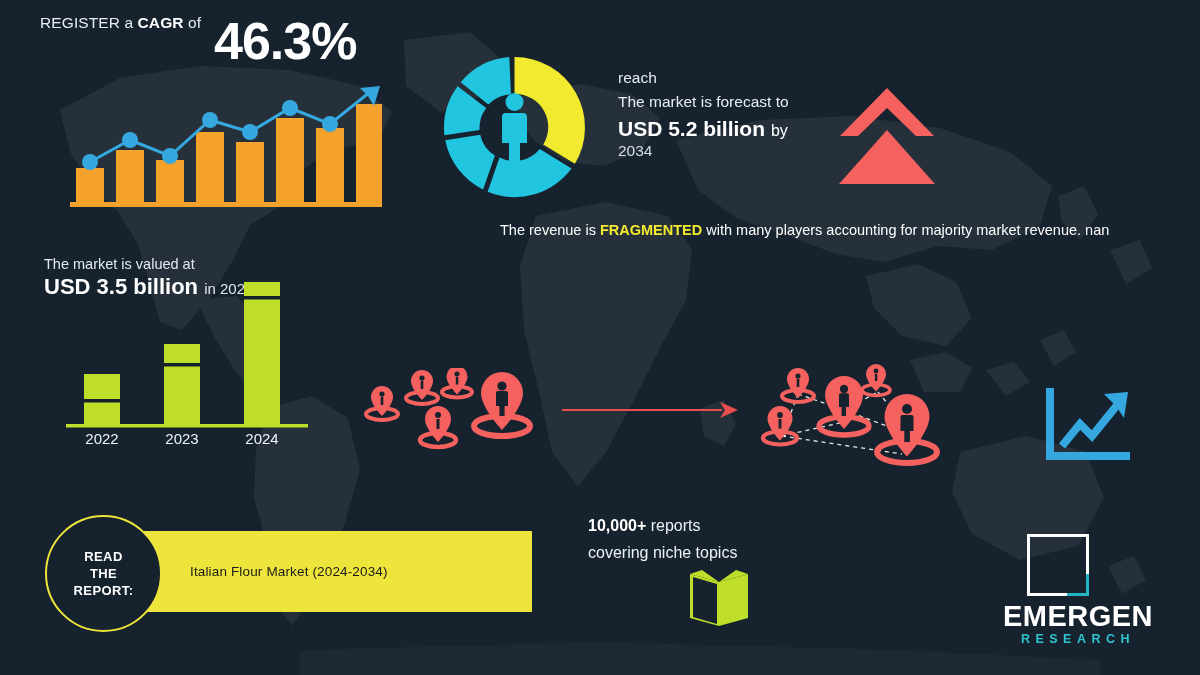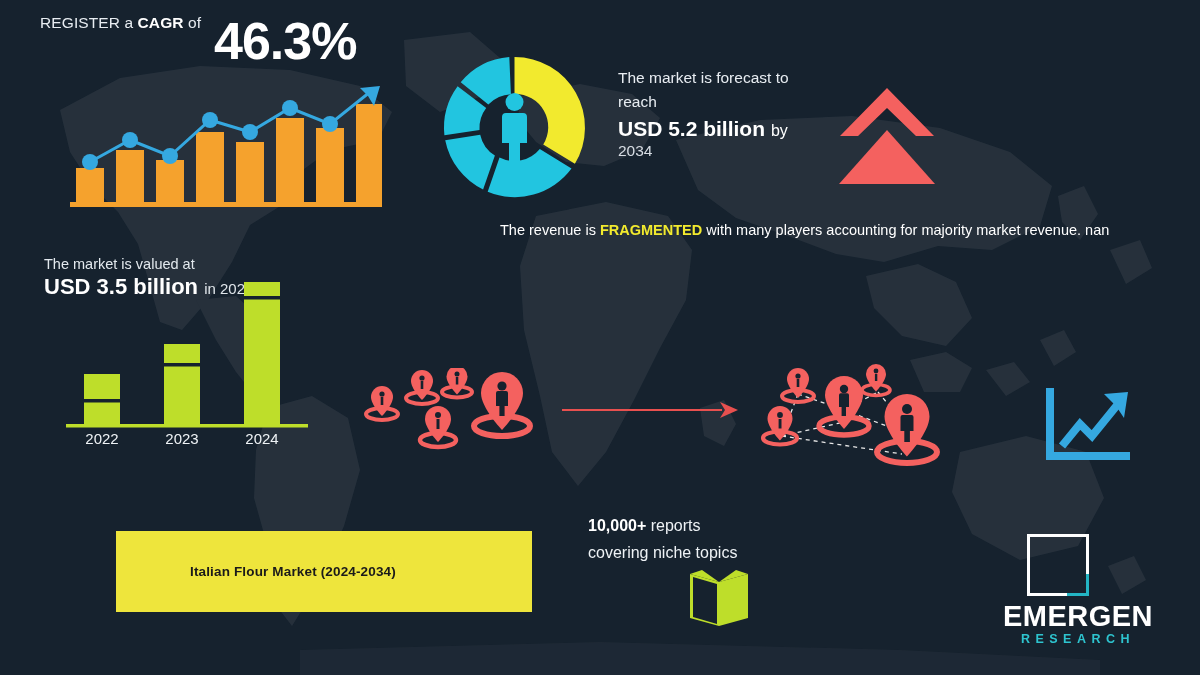--- a/index.html
+++ b/index.html
@@ -94,21 +94,21 @@
   
   #report-banner {
     left: 116px; top: 531px; width: 416px; height: 81px;
     background: #eee53c;
     display: flex; align-items: center;
   }
   #report-banner-label {
     margin-left: 74px;
     color: #1a1a1a;
     font-size: 13.5px;
-    font-weight: 700;
+    font-weight: 400;
     letter-spacing: .15px;
   }
   #report-circle {
     left: 45px; top: 515px; width: 113px; height: 113px;
     border-radius: 50%;
     background: #16222e;
     border: 2.5px solid #eee53c;
     display:flex; align-items:center; justify-content:center;
     text-align:center;
   }
@@ -230,22 +230,22 @@
       <path d="M28.7,37.3 A70.5,70.5 0 0 1 77.3,12.1 L78.9,49.2 A33,33 0 0 0 56.3,59.6 Z"></path>
     </g>
 
     <g fill="#22c5e0">
       <circle cx="82.5" cy="57" r="9"></circle>
       <path d="M70,72 q0,-4 4,-4 h17 q4,0 4,4 v26 h-7 v22 h-11 v-22 h-7 Z"></path>
     </g>
   </svg>
 
   <div class="abs" id="forecast-text">
+    <div>reach</div>
     <div>The market is forecast to</div>
-    <div>reach</div>
   </div>
   <div class="abs" id="forecast-value">
     <span>USD 5.2 billion</span>
     <span class="light">by</span>
   </div>
   <div class="abs" id="forecast-year">2034</div>
 
   <svg class="abs" id="chevrons" viewBox="0 0 98 100">
     <path d="M49,2 L96,50 L78,50 L49,22 L20,50 L2,50 Z" fill="#f4615f"></path>
     <path d="M49,44 L97,98 L1,98 Z" fill="#f4615f"></path>
@@ -376,20 +376,27 @@
 
   <svg class="abs" id="trend-icon" viewBox="0 0 90 80">
     <path d="M8,4 L8,68 L84,68 L84,76 L0,76 L0,4 Z" fill="#35a8e0"></path>
     <polyline points="16,62 34,40 46,52 72,20" fill="none" stroke="#35a8e0" stroke-width="8" stroke-linejoin="miter"></polyline>
     <path d="M58,10 L82,8 L78,34 L70,22 Z" fill="#35a8e0"></path>
   </svg>
 
   <div class="abs" id="report-banner">
     <span id="report-banner-label">Italian Flour Market (2024-2034)</span>
   </div>
+  <div class="abs" id="report-circle">
+    <div id="report-circle-label">
+      <div>READ</div>
+      <div>THE</div>
+      <div>REPORT:</div>
+    </div>
+  </div>
 
   <div class="abs" id="reports-text">
     <div><b>10,000+</b><span> reports</span></div>
     <div>covering niche topics</div>
   </div>
   <svg class="abs" id="book-icon" viewBox="0 0 70 62">
     <path d="M35,14 L35,58 L6,50 L6,6 Z" fill="#bede2a"></path>
     <path d="M35,14 L35,58 L64,50 L64,6 Z" fill="#bede2a"></path>
     <path d="M33,16 L33,56 L9,49 L9,9 Z" fill="#16222e"></path>
     <path d="M35,14 L18,2 L6,6 Z" fill="#bede2a"></path>

